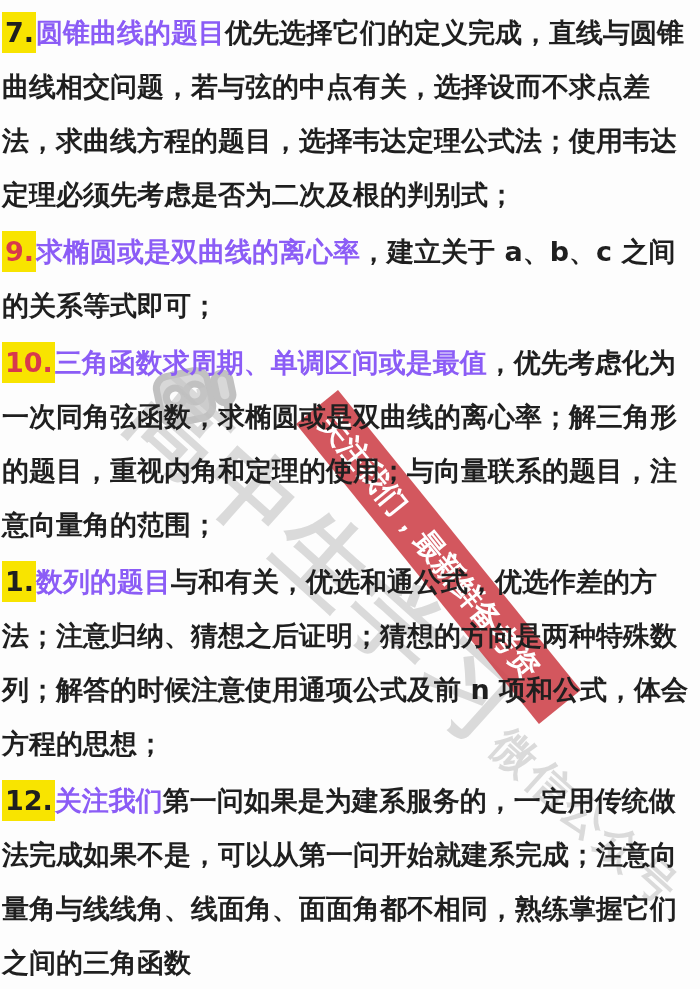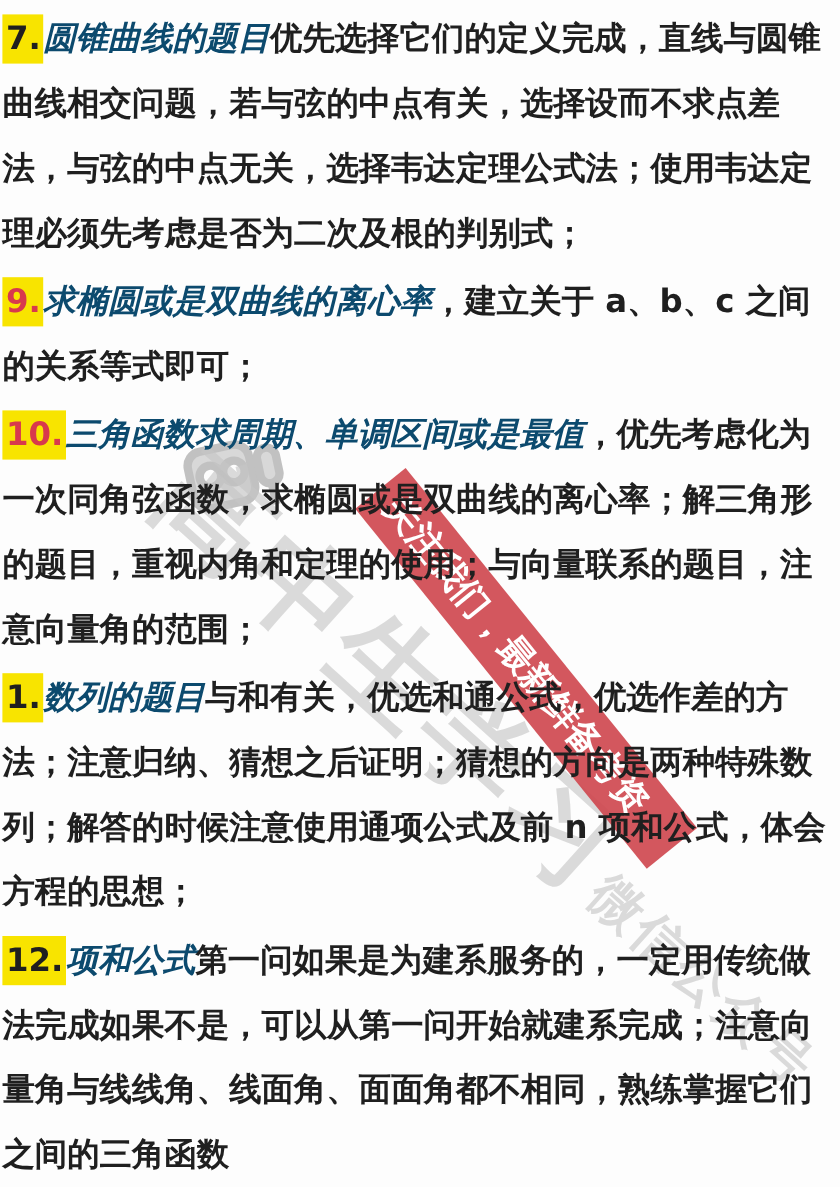--- a/index.html
+++ b/index.html
@@ -66,21 +66,21 @@
     font-weight: bold;
     color: #1f1f1f;
   }
   .item { margin: 0 0 3px 0; }
   .num {
     background: #f8e400;
     color: #1f1f1f;
     padding: 5px 2px 5px 3px;
   }
   .num.red-num { color: #d8394d; }
-  .heading { color: #0c4a6e; font-style: italic; }
+  .heading { color: #8b5cf6; }
   .body-text { color: #1f1f1f; }
 </style>
 </head>
 <body>
 
 <div class="page">
 
   <div class="watermark">
     <svg class="wm-logo" viewBox="0 0 110 95" xmlns="http://www.w3.org/2000/svg">
       <g fill="none" stroke="#b3b3b3" stroke-width="7" transform="rotate(-12 55 47)">
@@ -96,25 +96,25 @@
     <div class="wm-text">
       <span class="wm-large">高中生学习</span>
       <span class="wm-small">微信公众号</span>
     </div>
 
     <div class="wm-banner">关注我们，最新鲜备考资</div>
   </div>
 
   <div class="doc">
 
-    <p class="item"><span class="num">7.</span><span class="heading">圆锥曲线的题目</span><span class="body-text">优先选择它们的定义完成，直线与圆锥曲线相交问题，若与弦的中点有关，选择设而不求点差法，与弦的中点无关，选择韦达定理公式法；使用韦达定理必须先考虑是否为二次及根的判别式；</span></p>
+    <p class="item"><span class="num">7.</span><span class="heading">圆锥曲线的题目</span><span class="body-text">优先选择它们的定义完成，直线与圆锥曲线相交问题，若与弦的中点有关，选择设而不求点差法，求曲线方程的题目，选择韦达定理公式法；使用韦达定理必须先考虑是否为二次及根的判别式；</span></p>
 
 
     <p class="item"><span class="num red-num">9.</span><span class="heading">求椭圆或是双曲线的离心率</span><span class="body-text">，建立关于 a、b、c 之间的关系等式即可；</span></p>
 
     <p class="item"><span class="num red-num">10.</span><span class="heading">三角函数求周期、单调区间或是最值</span><span class="body-text">，优先考虑化为一次同角弦函数，求椭圆或是双曲线的离心率；解三角形的题目，重视内角和定理的使用；与向量联系的题目，注意向量角的范围；</span></p>
 
     <p class="item"><span class="num">1.</span><span class="heading">数列的题目</span><span class="body-text">与和有关，优选和通公式，优选作差的方法；注意归纳、猜想之后证明；猜想的方向是两种特殊数列；解答的时候注意使用通项公式及前 n 项和公式，体会方程的思想；</span></p>
 
-    <p class="item"><span class="num">12.</span><span class="heading">项和公式</span><span class="body-text">第一问如果是为建系服务的，一定用传统做法完成如果不是，可以从第一问开始就建系完成；注意向量角与线线角、线面角、面面角都不相同，熟练掌握它们之间的三角函数</span></p>
+    <p class="item"><span class="num">12.</span><span class="heading">关注我们</span><span class="body-text">第一问如果是为建系服务的，一定用传统做法完成如果不是，可以从第一问开始就建系完成；注意向量角与线线角、线面角、面面角都不相同，熟练掌握它们之间的三角函数</span></p>
 
   </div>
 </div>
 
 </body></html>

